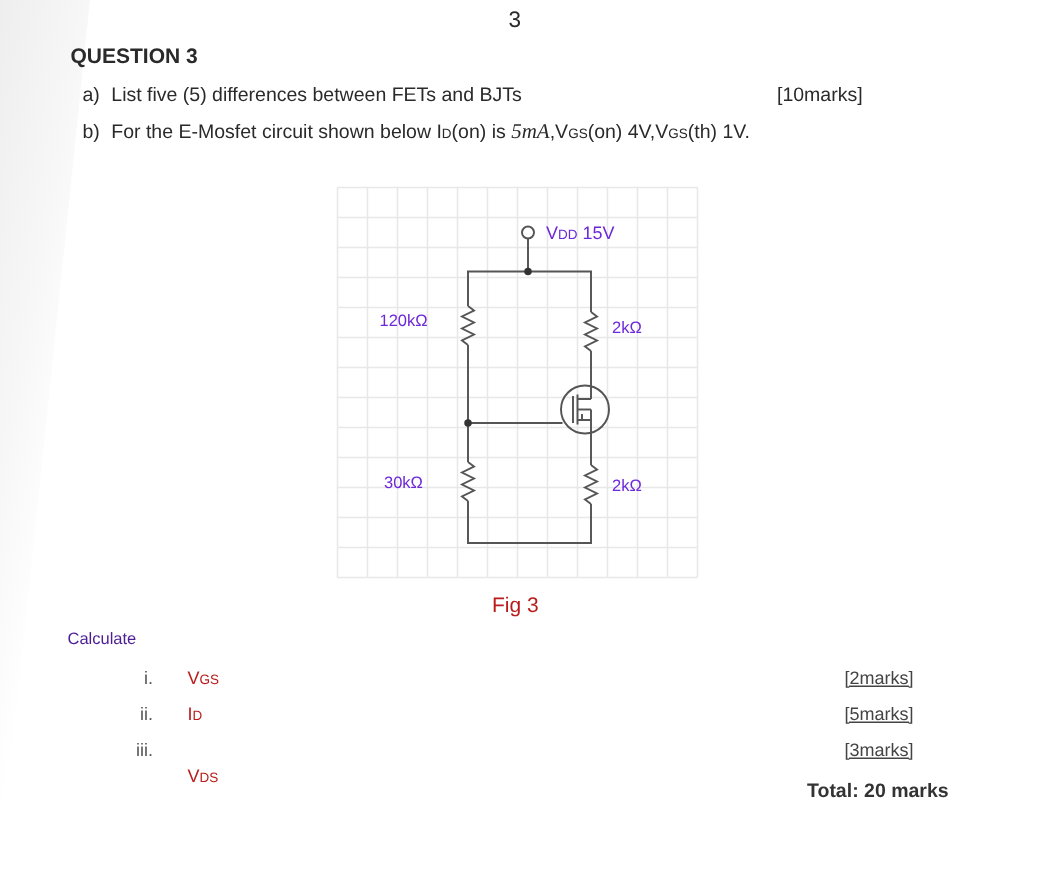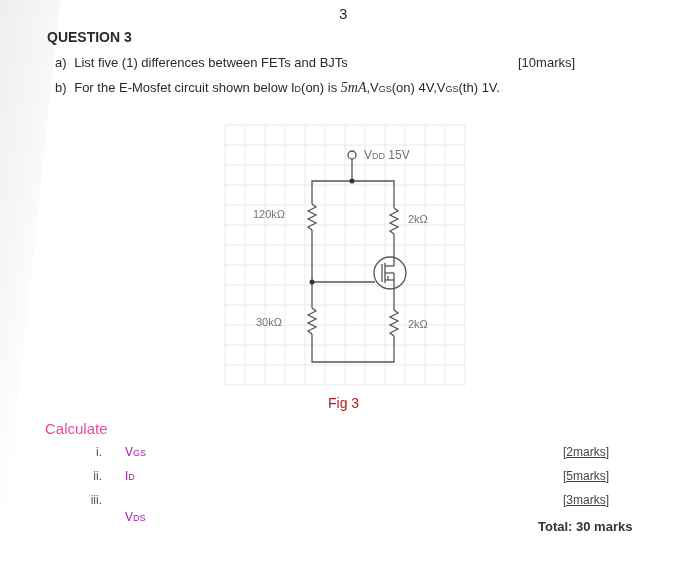--- a/index.html
+++ b/index.html
@@ -20,38 +20,38 @@
   .q-title { left: 47px; top: 29px; font-size: 14px; font-weight: bold; }
   .qa { left: 55px; top: 55px; font-size: 13px; }
   .qa-marks { left: 518px; top: 55px; font-size: 13px; }
   .qb { left: 55px; top: 80px; font-size: 13px; text-align: right; }
   .sub { font-size: 9px; vertical-align: baseline; }
   .mathi { font-family: "Liberation Serif", serif; font-style: italic; font-size: 14px; }
 
   .circuit { position: absolute; left: 0; top: 0; width: 700px; height: 579px; }
   .fig-cap { left: 328px; top: 395px; font-size: 14px; color: #b91c1c; }
 
-  .calc { left: 45px; top: 420px; font-size: 15px; color: #ec4899; }
+  .calc { left: 45px; top: 420px; font-size: 11px; color: #4c1d95; }
   .item-num { font-size: 12px; color: #555; text-align: right; width: 30px; }
-  .item-txt { font-size: 12px; color: #a21caf; }
+  .item-txt { font-size: 12px; color: #b91c1c; }
   .mark { font-size: 12px; color: #444; text-decoration: underline; }
   .total { left: 538px; top: 519px; font-size: 13px; font-weight: bold; color: #333; }
-  .clabel { font-size: 11px; color: #737373; }
+  .clabel { font-size: 11px; color: #6d28d9; }
 </style>
 </head>
 <body>
 
 <div class="shade"></div>
 
 <div class="abs page-num">3</div>
 <div class="abs q-title">QUESTION 3</div>
 
 <div class="abs qa">
   <span>a)</span>
-  <span style="margin-left:4px">List five (1) differences between FETs and BJTs</span>
+  <span style="margin-left:4px">List five (5) differences between FETs and BJTs</span>
 </div>
 <div class="abs qa-marks">[10marks]</div>
 
 <div class="abs qb">
   <span>b)</span>
   <span style="margin-left:4px"><span>For the E-Mosfet circuit shown below I</span><span class="sub">D</span><span>(on) is </span><span class="mathi">5mA</span><span>,V</span><span class="sub">GS</span><span>(on)  4V,V</span><span class="sub">GS</span><span>(th) 1V.</span></span>
 </div>
 
 <svg class="circuit" viewBox="0 0 700 579" xmlns="http://www.w3.org/2000/svg">
   <g stroke="#e8e8e8" stroke-width="1">
@@ -134,13 +134,13 @@
 <div class="abs mark" style="left:563px;top:445px">[2marks]</div>
 
 <div class="abs item-num" style="left:72px;top:469px">ii.</div>
 <div class="abs item-txt" style="left:125px;top:469px"><span>I</span><span class="sub">D</span></div>
 <div class="abs mark" style="left:563px;top:469px">[5marks]</div>
 
 <div class="abs item-num" style="left:72px;top:493px">iii.</div>
 <div class="abs item-txt" style="left:125px;top:510px"><span>V</span><span class="sub">DS</span></div>
 <div class="abs mark" style="left:563px;top:493px">[3marks]</div>
 
-<div class="abs total">Total: 30 marks</div>
+<div class="abs total">Total: 20 marks</div>
 
 </body></html>

